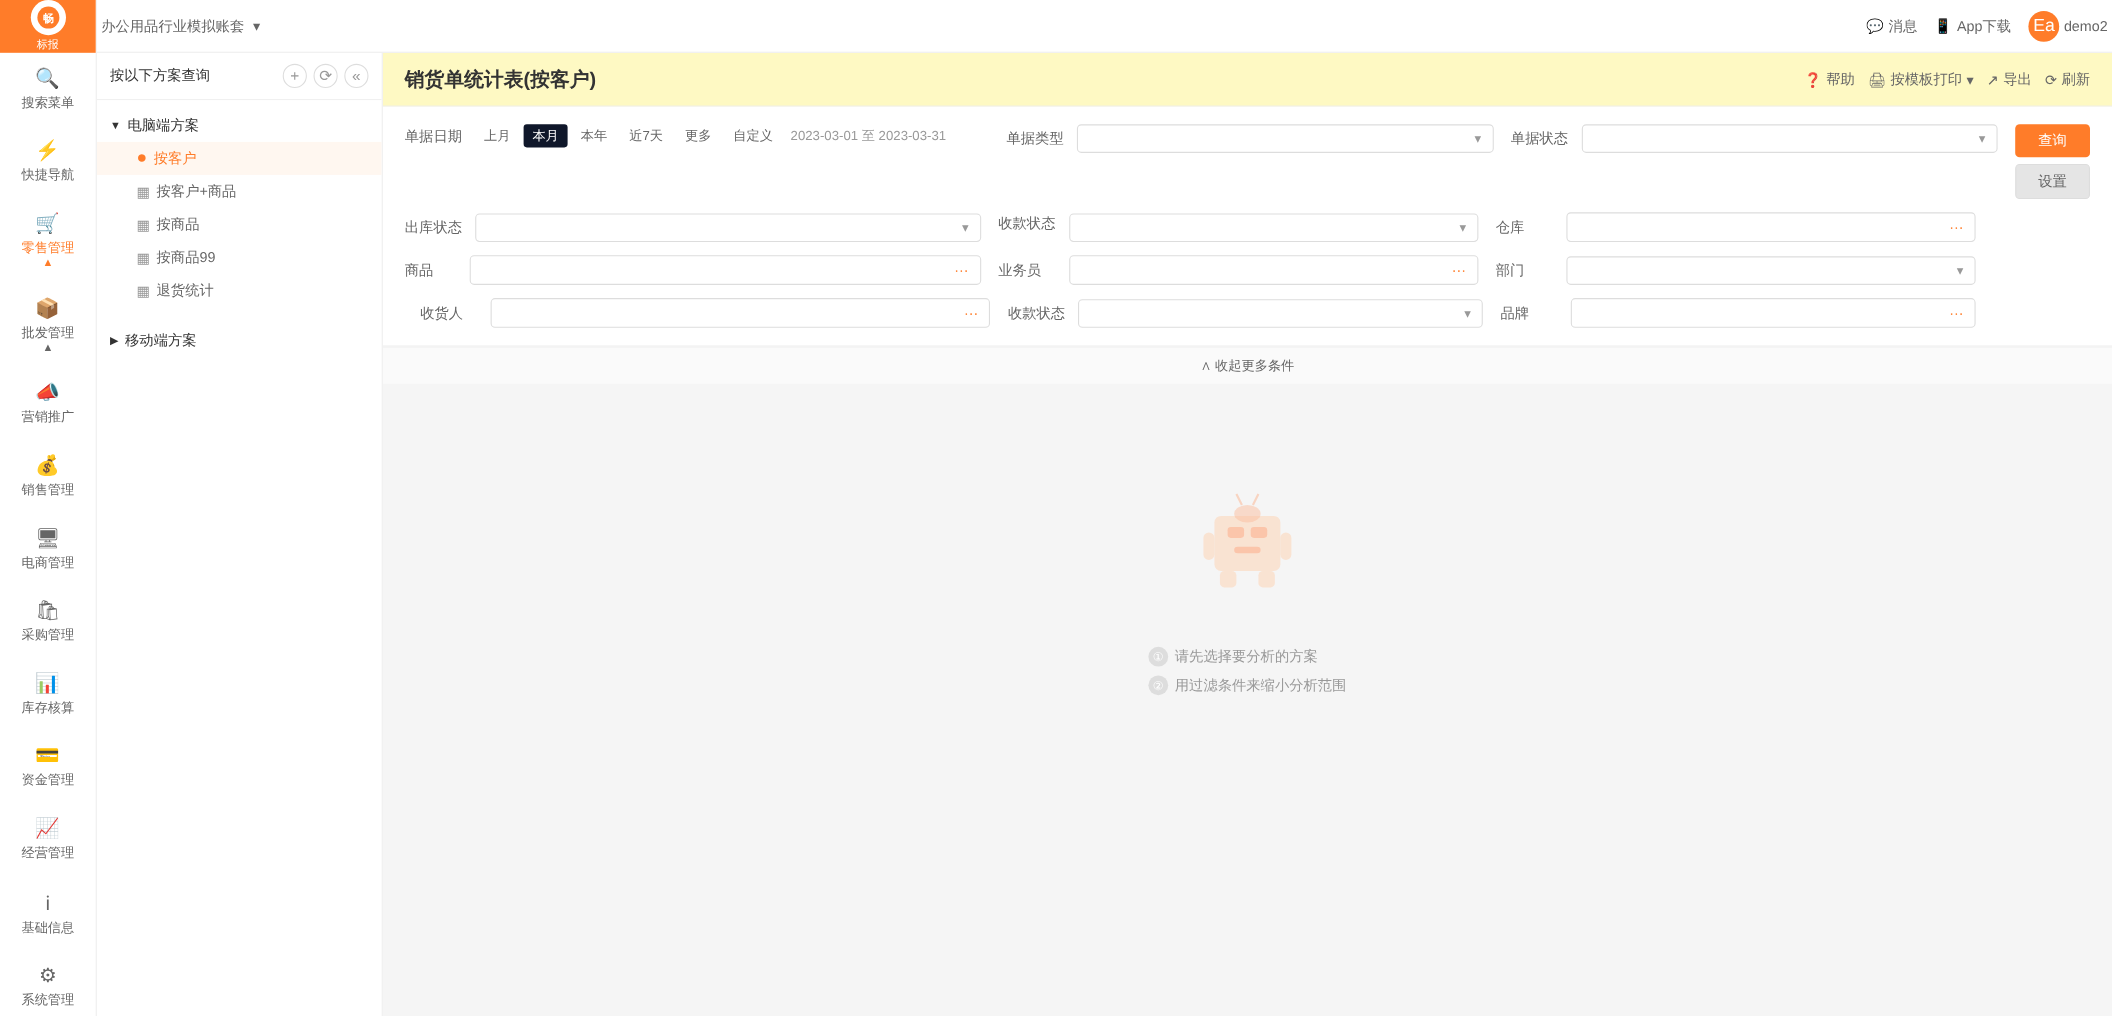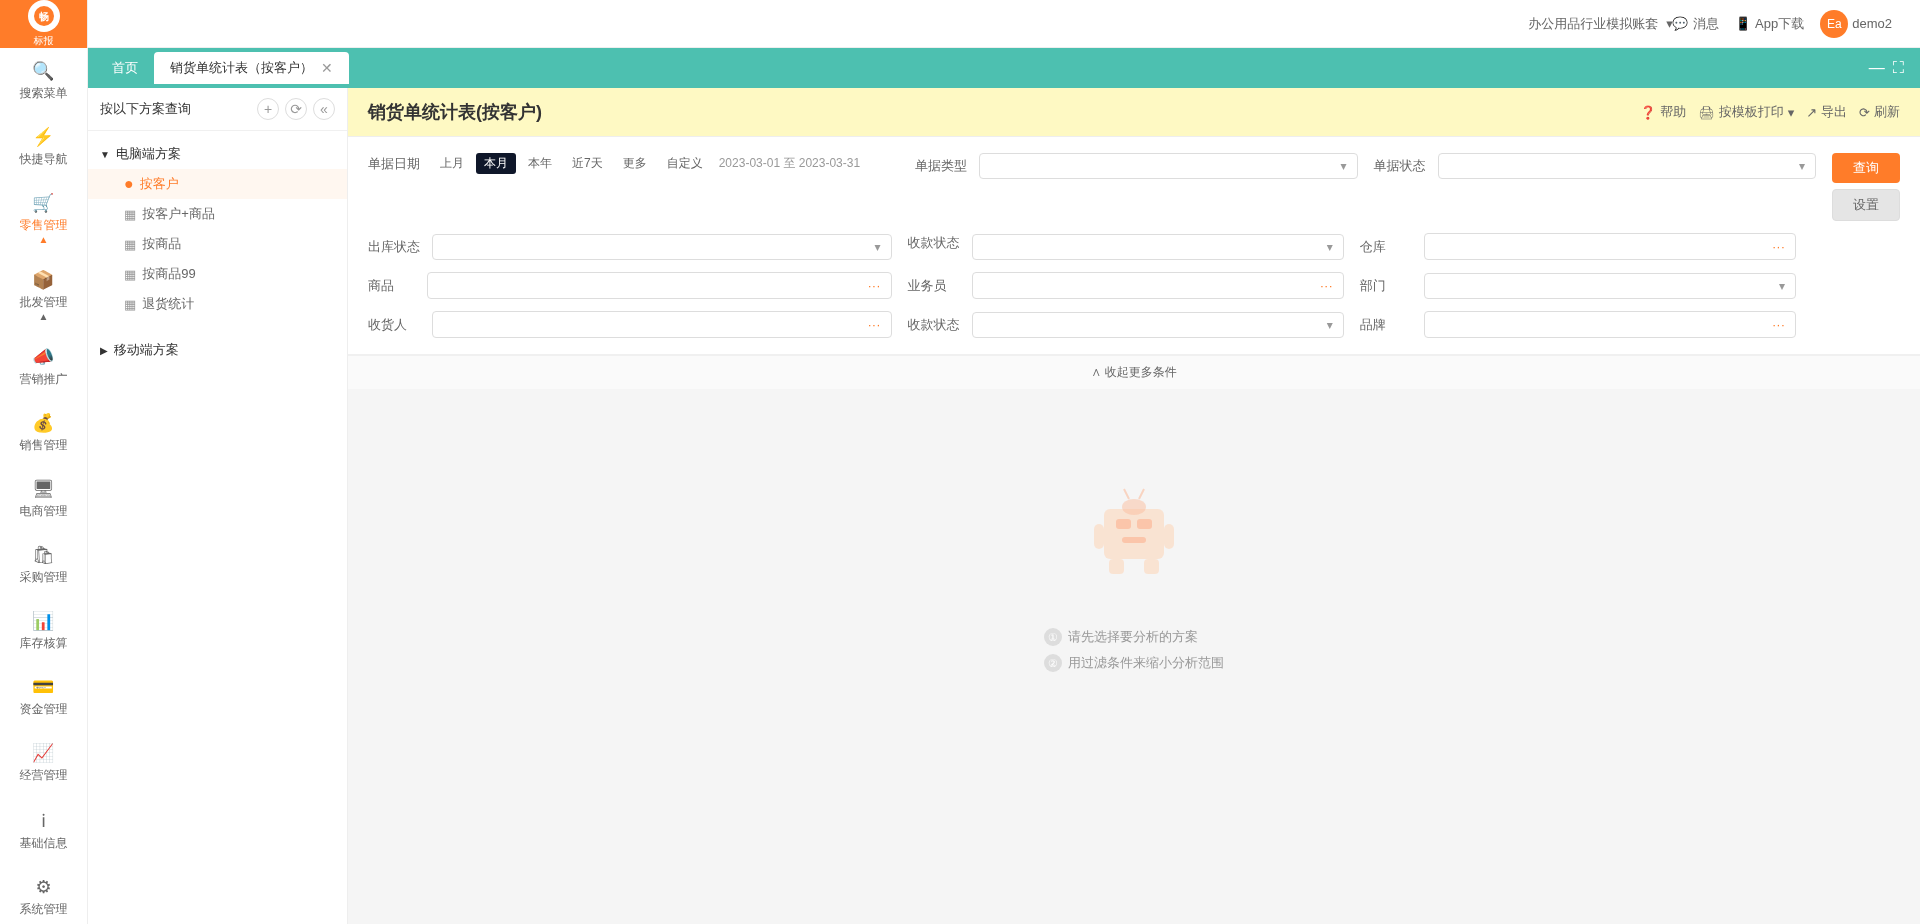--- a/index.html
+++ b/index.html
@@ -11,25 +11,25 @@
     .logo-icon { width: 32px; height: 32px; background: #fff; border-radius: 50%; display: flex; align-items: center; justify-content: center; font-size: 16px; }
     .logo-text { color: #fff; font-size: 10px; margin-top: 2px; }
     .sidebar-item { width: 100%; padding: 12px 0; display: flex; flex-direction: column; align-items: center; cursor: pointer; color: #666; font-size: 12px; }
     .sidebar-item.active { color: #ff7c29; }
     .sidebar-item .icon { font-size: 18px; margin-bottom: 3px; }
 
     
     .main-area { flex: 1; display: flex; flex-direction: column; height: 924px; overflow: hidden; }
 
     
-    .top-header { height: 48px; background: #fff; border-bottom: 1px solid #eee; display: flex; align-items: center; justify-content: flex-end; padding: 0 28px; flex-shrink: 0; }
+    .top-header { height: 48px; background: #fff; border-bottom: 1px solid #eee; display: flex; align-items: center; justify-content: space-between; padding: 0 4px; flex-shrink: 0; }
     .header-left { display: flex; align-items: center; gap: 8px; color: #666; font-size: 13px; }
     .header-right { display: flex; align-items: center; gap: 16px; color: #666; font-size: 13px; }
     .header-right-item { display: flex; align-items: center; gap: 4px; cursor: pointer; }
-    .avatar { width: 28px; height: 28px; border-radius: 50%; background: #ff7c29; display: flex; align-items: center; justify-content: center; color: #fff; font-size: 12px; }
+    .avatar { width: 28px; height: 28px; border-radius: 50%; background: #ff7c29; display: flex; align-items: center; justify-content: center; color: #fff; font-size: 16px; }
 
     
     .tab-bar { height: 40px; background: #4dc0b0; display: flex; align-items: center; padding: 0 8px; flex-shrink: 0; }
     .tab { padding: 0 16px; height: 32px; display: flex; align-items: center; gap: 8px; cursor: pointer; border-radius: 4px 4px 0 0; font-size: 13px; }
     .tab.home { color: #fff; }
     .tab.active { background: #fff; color: #333; }
     .tab-close { font-size: 14px; cursor: pointer; color: #999; }
 
     
     .content-wrapper { display: flex; flex: 1; overflow: hidden; }
@@ -167,33 +167,20 @@
       </div>
       <div class="header-right-item">
         <div class="avatar">
           <span>Ea</span>
         </div>
         <span>demo2</span>
       </div>
     </div>
   </div>
 
-  <div class="tab-bar">
-    <div class="tab home">
-      <span>首页</span>
-    </div>
-    <div class="tab active">
-      <span>销货单统计表（按客户）</span>
-      <span class="tab-close">✕</span>
-    </div>
-    <div style="margin-left:auto; display:flex; align-items:center; gap:8px; padding-right:8px;">
-      <span style="color:#fff; cursor:pointer; font-size:16px">—</span>
-      <span style="color:#fff; cursor:pointer; font-size:16px">⛶</span>
-    </div>
-  </div>
 
   <div class="content-wrapper">
 
     <div class="left-panel">
       <div class="left-panel-header">
         <span class="left-panel-title">按以下方案查询</span>
         <div class="left-panel-actions">
           <div class="icon-btn">
             <span>+</span>
           </div>
@@ -341,21 +328,21 @@
           <div style="display:flex; align-items:center; gap:8px; flex:1;">
             <span class="filter-label">部门</span>
             <div class="select-control">
               <span class="placeholder"></span>
               <span class="arrow">▾</span>
             </div>
           </div>
           <div style="width:88px;"></div>
         </div>
 
-        <div style="display:flex; gap:16px; margin-bottom:0; align-items:center;">
+        <div style="display:flex; gap:16px; margin-bottom:0; align-items:center;margin-left:14px;">
           <div style="display:flex; align-items:center; gap:8px; flex:1.2;">
             <span class="filter-label">收货人</span>
             <div class="multi-select">
               <span class="dots">···</span>
             </div>
           </div>
           <div style="display:flex; align-items:center; gap:8px; flex:1;">
             <span class="filter-label">收款状态</span>
             <div class="select-control">
               <span class="placeholder"></span>

